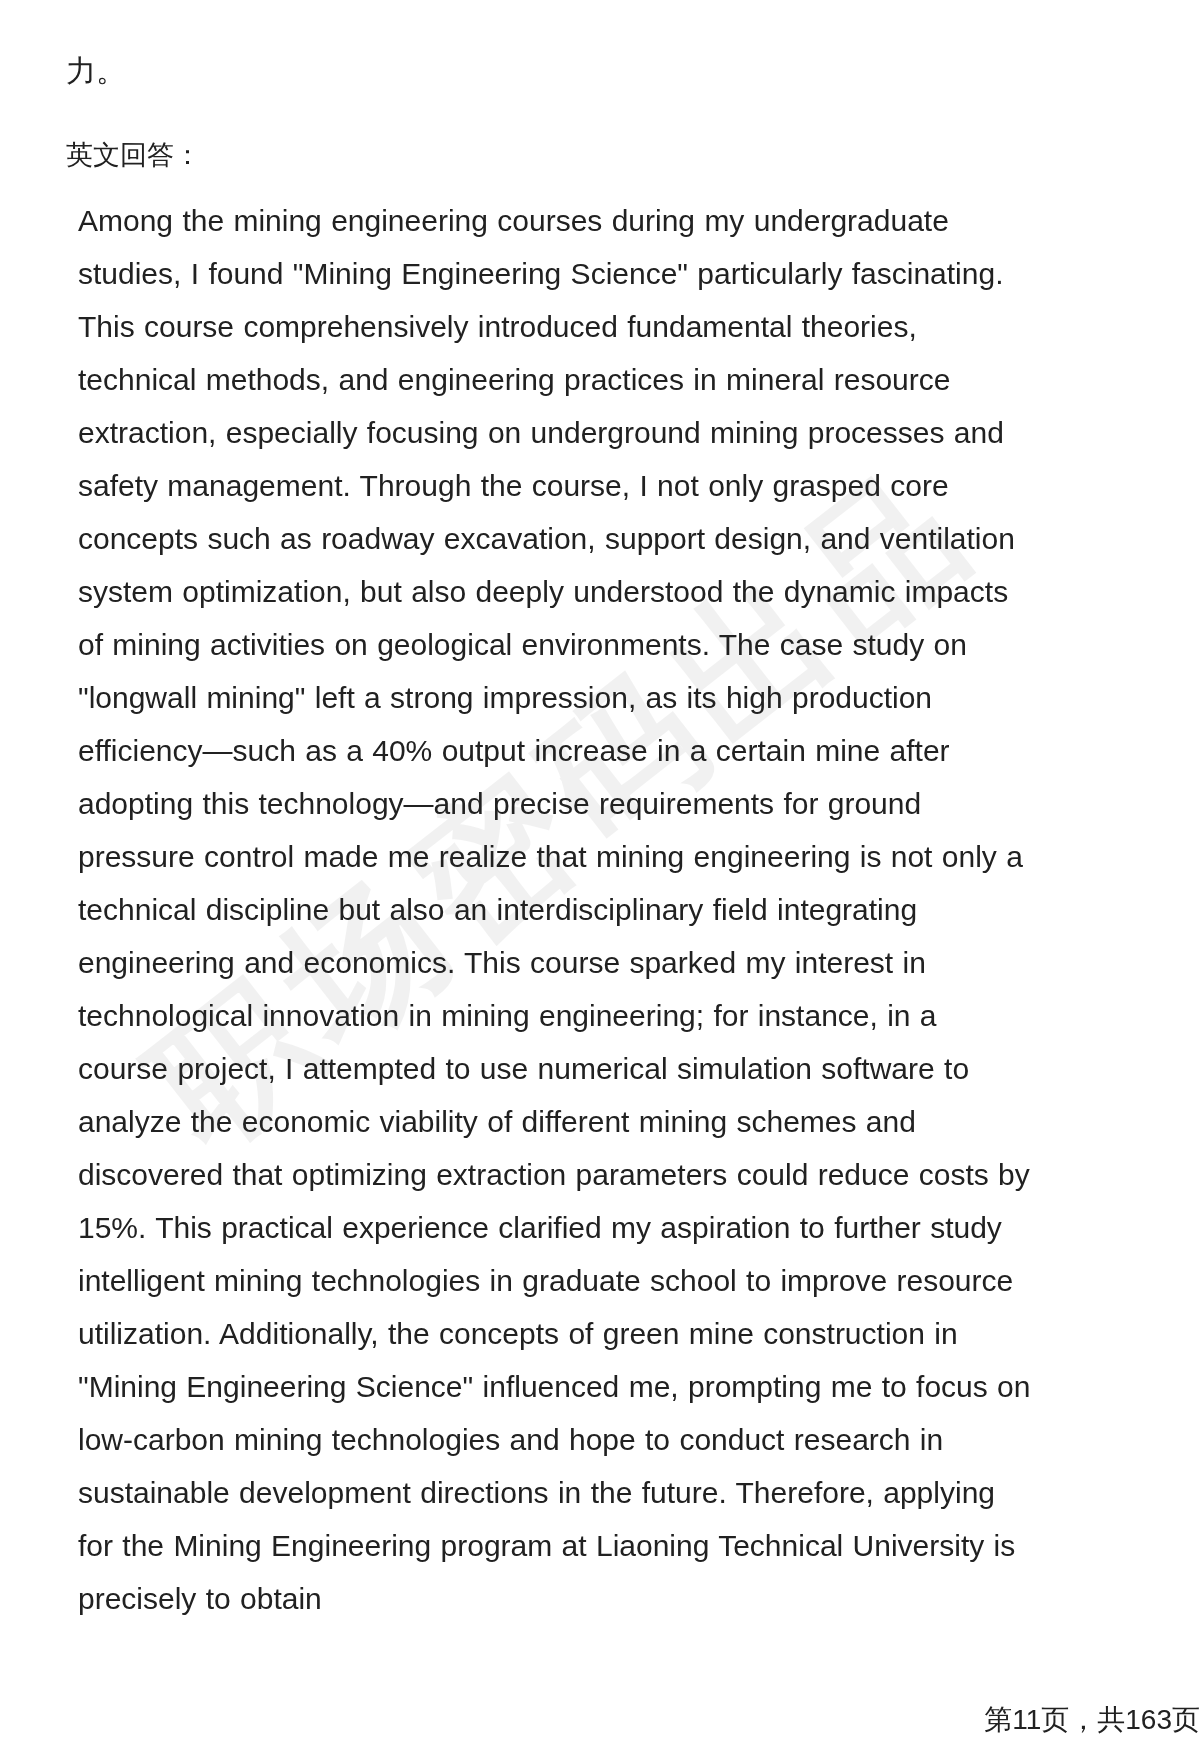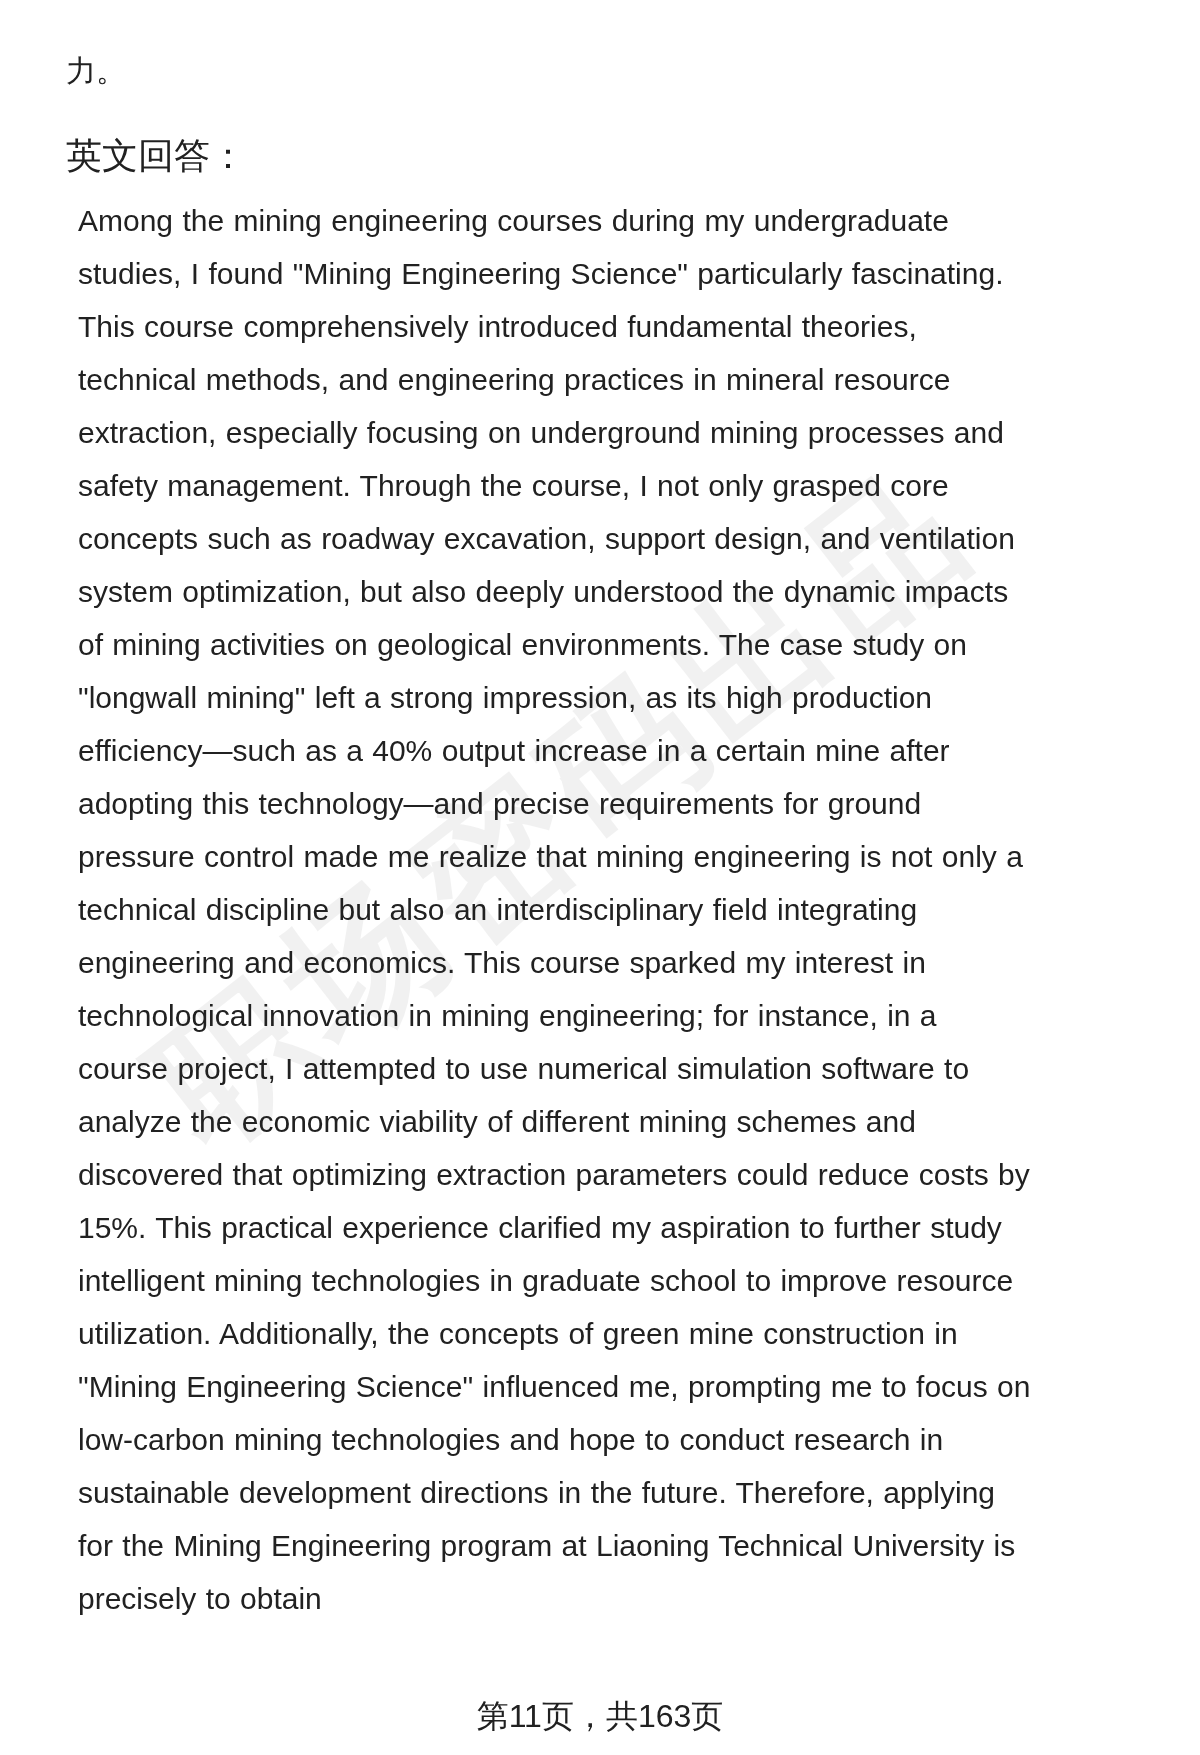--- a/index.html
+++ b/index.html
@@ -38,37 +38,37 @@
       z-index: 1;
       color: #212121;
     }
     .prefix {
       margin: 0 0 32px 0;
       font-size: 30px;
       line-height: 53px;
     }
     .section-label {
       margin: 0;
-      font-size: 36px;
+      font-size: 27px;
       line-height: 53px;
     }
     .paragraph {
       margin: 12px;
       font-size: 30px;
       line-height: 53px;
       text-align: left;
       word-spacing: 1px;
     }
     .footer {
       position: absolute;
       left: 0;
       bottom: 16px;
       width: 100%;
-      text-align: center;
-      font-size: 32px;
+      text-align: right;
+      font-size: 28px;
       color: #212121;
       z-index: 1;
     }
   </style>
 </head>
 <body>
 
 <div class="page">
 
   <div class="watermark">职场密码出品</div>

